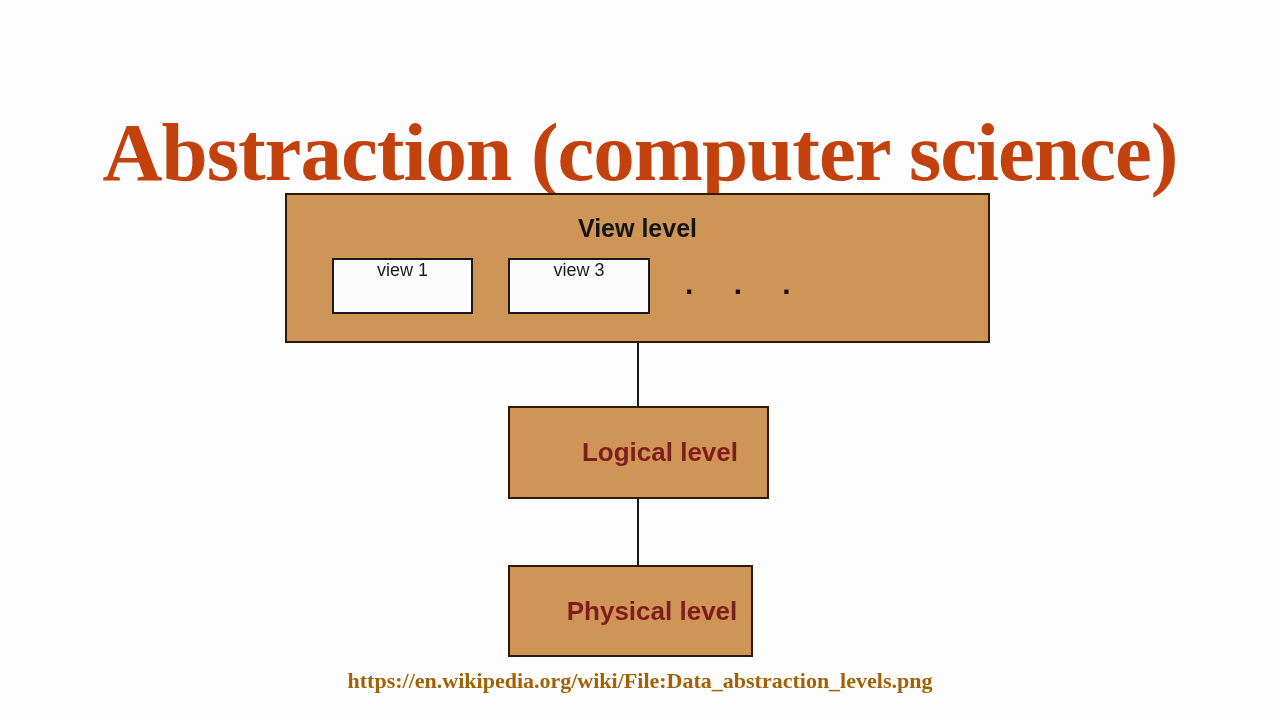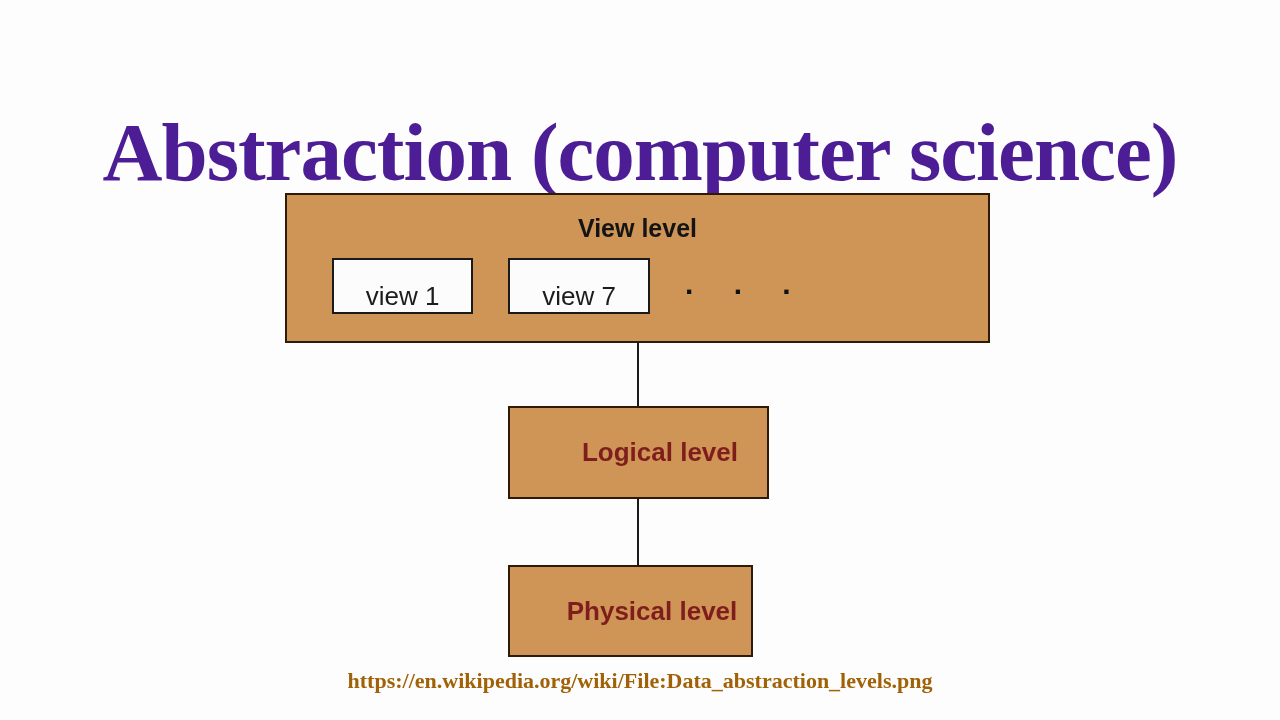--- a/index.html
+++ b/index.html
@@ -17,21 +17,21 @@
   .slide-title {
     position: absolute;
     top: 48px;
     left: 0;
     width: 1280px;
     text-align: center;
     font-family: "Liberation Serif", serif;
     font-weight: 700;
     font-size: 83px;
     letter-spacing: -1px;
-    color: #4c1d95;
+    color: #c2410c;
     white-space: nowrap;
   }
   .level-box {
     position: absolute;
     box-sizing: border-box;
     background: #cf9557;
     border: 2px solid #2e1a05;
     padding-left: 43px;
   }
   .view-level {
@@ -49,23 +49,23 @@
     font-size: 25px;
     font-weight: 700;
     color: #141414;
   }
   .view-box {
     position: absolute;
     box-sizing: border-box;
     background: #fcfcfc;
     border: 2px solid #1a1a1a;
     display: flex;
-    align-items: flex-end;
+    align-items: flex-start;
     justify-content: center;
-    font-size: 26px;
+    font-size: 18px;
     color: #1c1c1c;
   }
   .view-1 { left: 45px;  top: 63px; width: 141px; height: 56px; }
   .view-2 { left: 221px; top: 63px; width: 142px; height: 56px; }
   .view-n { left: 518px; top: 62px; width: 138px; height: 56px; }
   .view-box .it { font-style: italic; padding-left: 2px; }
   .ellipsis-dots {
     position: absolute;
     left: 398px;
     top: 72px;
@@ -115,21 +115,21 @@
   <h1 class="slide-title">Abstraction (computer science)</h1>
 
   <div class="level-box view-level">
     <div class="view-level-label">View level</div>
 
     <div class="view-box view-1">
       <span>view 1</span>
     </div>
 
     <div class="view-box view-2">
-      <span>view 7</span>
+      <span>view 3</span>
     </div>
 
     <div class="ellipsis-dots">. . .</div>
 
   </div>
 
   <div class="connector connector-1"></div>
 
   <div class="level-box mid-level logical-level">
     <span>Logical level</span>

